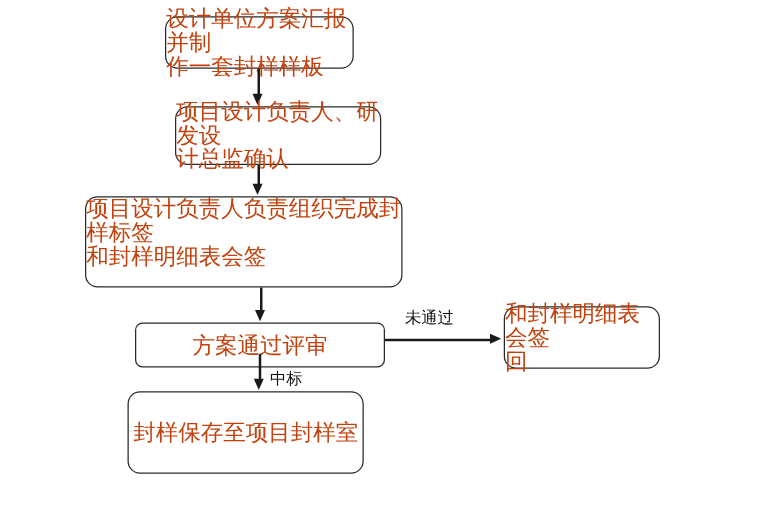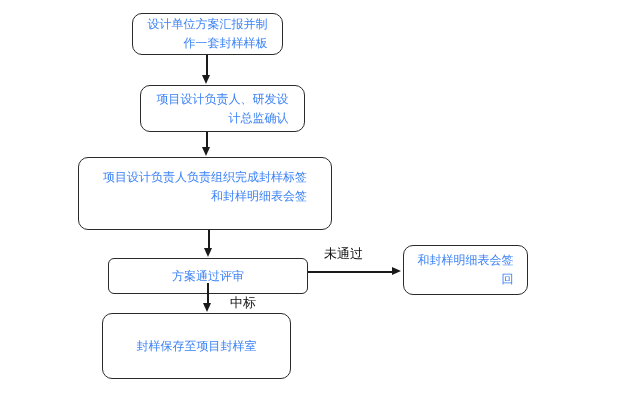--- a/index.html
+++ b/index.html
@@ -17,29 +17,29 @@
   }
   .node {
     position: absolute;
     box-sizing: border-box;
     background: #ffffff;
     border: 1.5px solid #2a2a2a;
     border-radius: 10px;
     display: flex;
     align-items: center;
     justify-content: center;
-    text-align: right;
+    text-align: left;
     white-space: pre-line;
-    font-size: 12px;
+    font-size: 18px;
     line-height: 19px;
-    color: #3b82f6;
+    color: #c2410c;
   }
   #n-report   { left: 132px; top: 13px;  width: 151px; height: 42px; }
   #n-confirm  { left: 140px; top: 85px;  width: 165px; height: 47px; }
-  #n-sign     { left: 78px;  top: 157px; width: 254px; height: 73px; padding-bottom: 14px; }
+  #n-sign     { left: 68px;  top: 157px; width: 254px; height: 73px; padding-bottom: 14px; }
   #n-review   { left: 108px; top: 258px; width: 200px; height: 36px; border-radius: 6px; }
   #n-retrieve { left: 403px; top: 245px; width: 125px; height: 50px; }
   #n-store    { left: 102px; top: 313px; width: 189px; height: 66px; }
 
   .vline { position: absolute; width: 1.5px; background: #1a1a1a; }
   .hline { position: absolute; height: 1.5px; background: #1a1a1a; }
   .head-down {
     position: absolute; width: 0; height: 0;
     border-left: 4.5px solid transparent;
     border-right: 4.5px solid transparent;
@@ -62,21 +62,21 @@
   #a5-line { left: 207px; top: 283px; height: 21px; }
   #a5-head { left: 203px; top: 303px; }
 
   .edge-label {
     position: absolute;
     font-size: 13px;
     color: #111111;
     line-height: 16px;
   }
   #lbl-notpass { left: 324px; top: 246px; width: 52px; text-align: left; }
-  #lbl-winbid  { left: 230px; top: 295px; }
+  #lbl-winbid  { left: 216px; top: 295px; }
 
   .figure-caption {
     position: absolute;
     left: 0;
     top: 386px;
     width: 600px;
     text-align: center;
     font-size: 15px;
     font-weight: bold;
     color: #000000;

